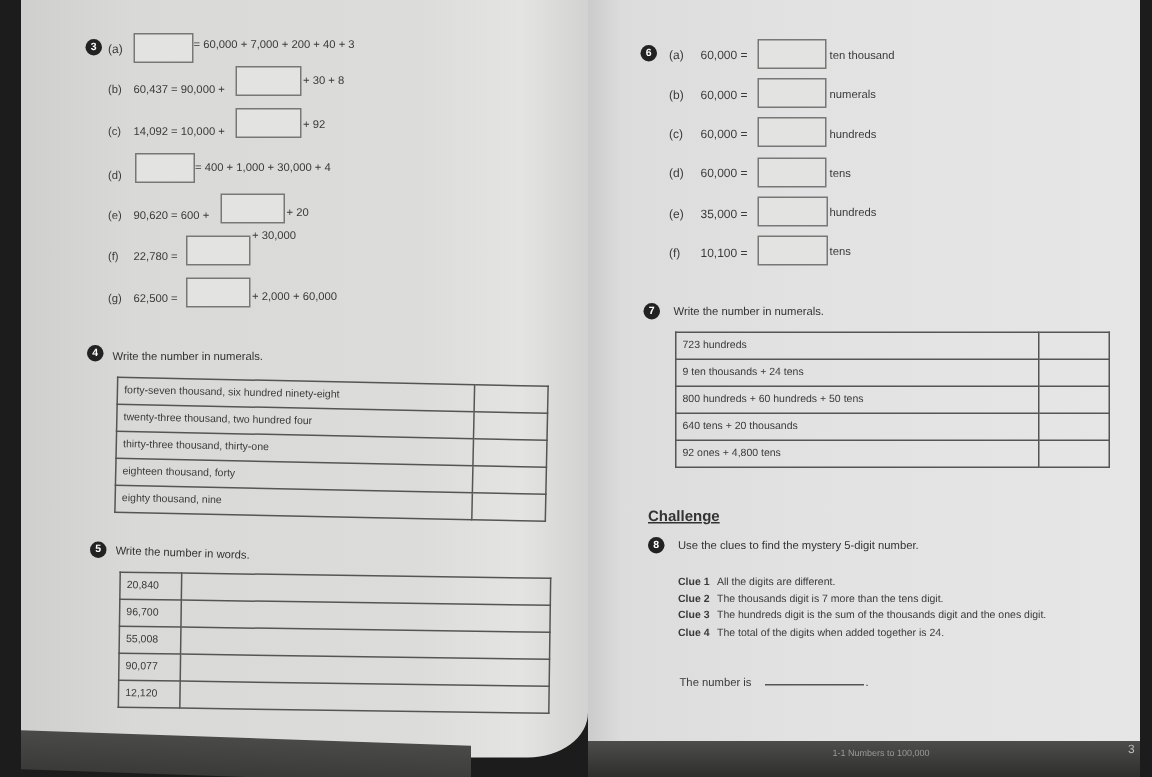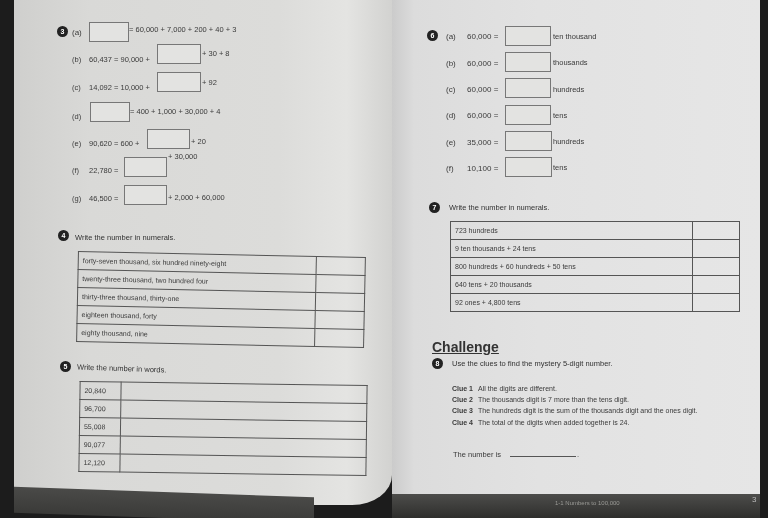--- a/index.html
+++ b/index.html
@@ -43,21 +43,21 @@
     position:absolute; border:1px solid #777; background:#e3e3e1; height:18px;
   }
   .heading { position:absolute; font-size:7.5px; color:#333; white-space:nowrap; }
 
   table.tbl { position:absolute; border-collapse:collapse; }
   table.tbl td {
     border:1px solid #555; height:17px; padding:0 4px;
     font-size:7px; color:#3a3a3a; white-space:nowrap;
   }
   .challenge {
-    position:absolute; left:432px; top:339px; font-size:14px; font-weight:bold;
+    position:absolute; left:432px; top:339px; font-size:10px; font-weight:bold;
     color:#333; text-decoration:underline;
   }
   .clue { position:absolute; left:452px; font-size:7px; color:#3a3a3a; white-space:nowrap; }
   .clue b { margin-right:5px; }
   .answer-line {
     position:absolute; left:510px; top:456px; width:66px; border-bottom:1px solid #555;
   }
 </style>
 </head>
 <body>
@@ -90,21 +90,21 @@
 <span class="txt txt-sm" style="left:89px;top:139px">90,620 = 600 +</span>
 <div class="box" style="left:147px;top:129px;width:41px"></div>
 <span class="txt txt-sm" style="left:191px;top:137px">+ 20</span>
 
 <span class="txt txt-sm" style="left:72px;top:166px">(f)</span>
 <span class="txt txt-sm" style="left:89px;top:166px">22,780 =</span>
 <div class="box" style="left:124px;top:157px;width:41px"></div>
 <span class="txt txt-sm" style="left:168px;top:152px">+ 30,000</span>
 
 <span class="txt txt-sm" style="left:72px;top:194px">(g)</span>
-<span class="txt txt-sm" style="left:89px;top:194px">46,500 =</span>
+<span class="txt txt-sm" style="left:89px;top:194px">62,500 =</span>
 <div class="box" style="left:124px;top:185px;width:41px"></div>
 <span class="txt txt-sm" style="left:168px;top:193px">+ 2,000 + 60,000</span>
 
 <div class="qnum" style="left:58px;top:230px">4</div>
 <span class="heading" style="left:75px;top:233px">Write the number in numerals.</span>
 <table class="tbl" style="left:77px;top:254px;width:288px;transform:rotate(1.2deg)">
   <tbody>
       <tr>
         <td>forty-seven thousand, six hundred ninety-eight</td>
         <td style="width:40px"></td>
@@ -157,21 +157,21 @@
 
 <div class="qnum" style="left:427px;top:30px">6</div>
 <span class="txt" style="left:446px;top:32px">(a)</span>
 <span class="txt" style="left:467px;top:32px">60,000 =</span>
 <div class="box" style="left:505px;top:26px;width:44px"></div>
 <span class="txt txt-sm" style="left:553px;top:32px">ten thousand</span>
 
 <span class="txt" style="left:446px;top:59px">(b)</span>
 <span class="txt" style="left:467px;top:59px">60,000 =</span>
 <div class="box" style="left:505px;top:52px;width:44px"></div>
-<span class="txt txt-sm" style="left:553px;top:58px">thousands</span>
+<span class="txt txt-sm" style="left:553px;top:58px">numerals</span>
 
 <span class="txt" style="left:446px;top:85px">(c)</span>
 <span class="txt" style="left:467px;top:85px">60,000 =</span>
 <div class="box" style="left:505px;top:78px;width:44px"></div>
 <span class="txt txt-sm" style="left:553px;top:85px">hundreds</span>
 
 <span class="txt" style="left:446px;top:111px">(d)</span>
 <span class="txt" style="left:467px;top:111px">60,000 =</span>
 <div class="box" style="left:505px;top:105px;width:44px"></div>
 <span class="txt txt-sm" style="left:553px;top:111px">tens</span>

